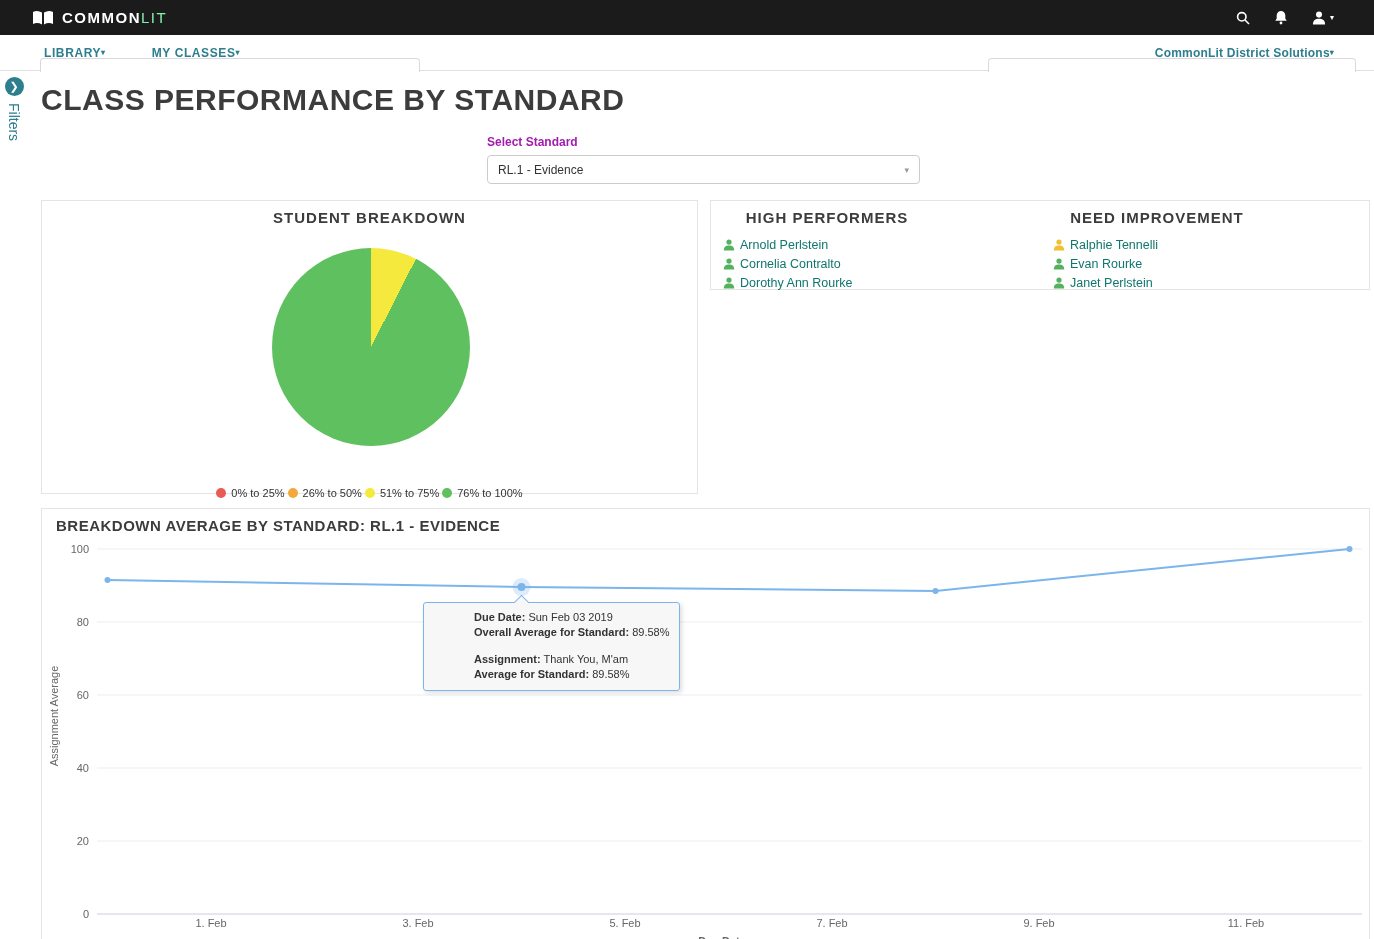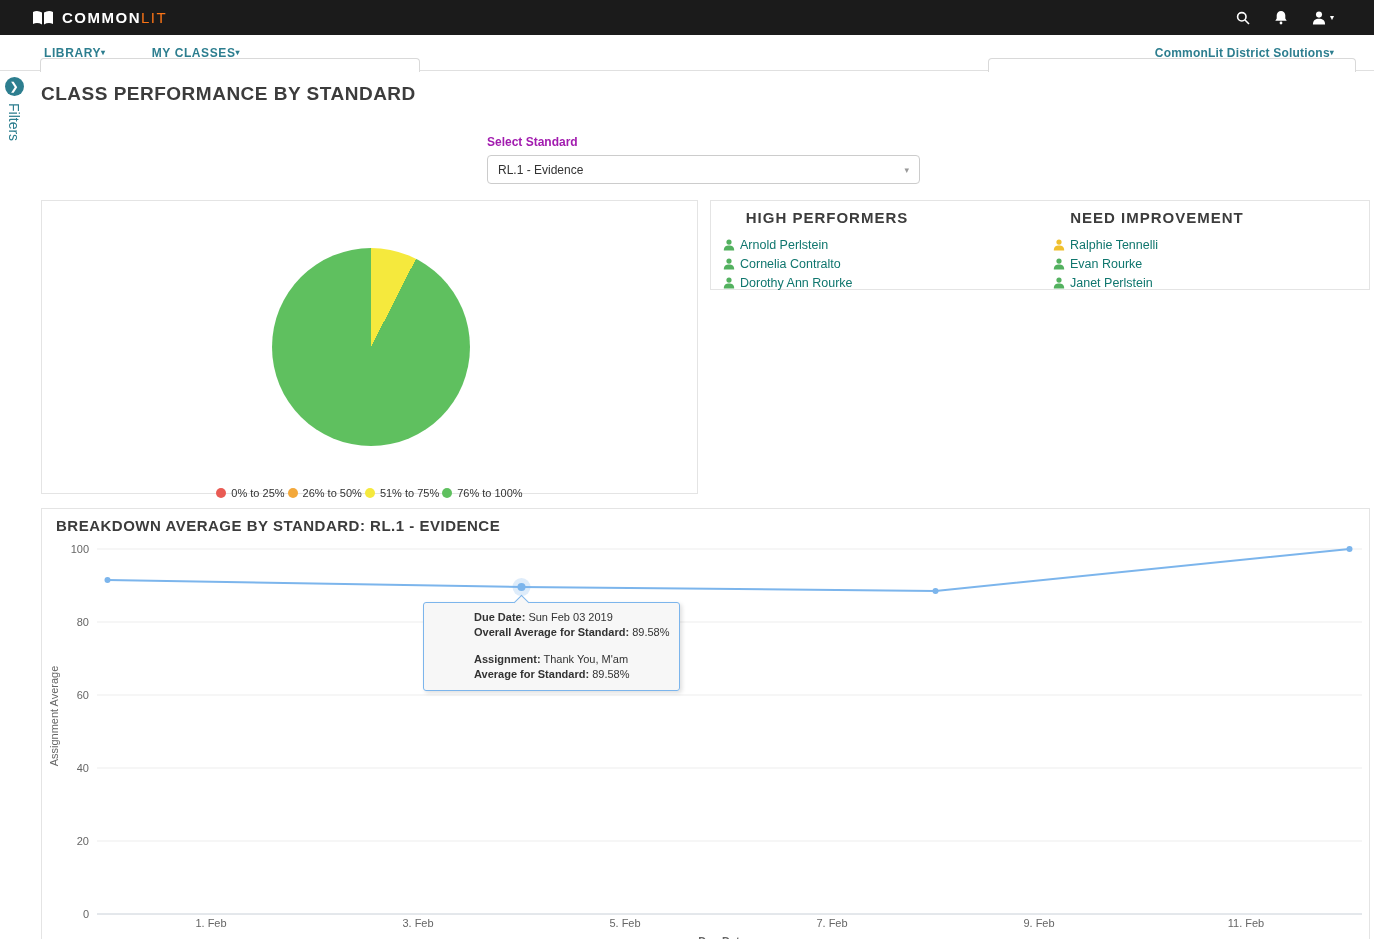--- a/index.html
+++ b/index.html
@@ -6,21 +6,21 @@
   html,body { width:1374px; height:939px; overflow:hidden; background:#fff;
     font-family:"Liberation Sans", sans-serif; color:#333; }
   b { font-weight:bold;padding-left:40px; }
 
   
   .topbar { position:absolute; left:0; top:0; width:1374px; height:35px;
     background:#1b1b1b; display:flex; align-items:center; padding:0 40px 0 32px; z-index:30; }
   .brand { display:flex; align-items:center; gap:8px; cursor:pointer; }
   .brand-text { font-size:15px; letter-spacing:1.5px; color:#fff; }
   .brand-text .bold { font-weight:700; }
-  .brand-text .light { font-weight:300; color:#f97316; }
+  .brand-text .light { font-weight:300; color:#86efac; }
   .topbar-right { margin-left:auto; display:flex; align-items:center; gap:24px; }
   .icon-btn { display:flex; align-items:center; gap:4px; cursor:pointer; }
   .tb-caret { color:#fff; font-size:8px; }
 
   
   .subnav { position:absolute; left:0; top:35px; width:1374px; height:36px; background:#fff;
     border-bottom:1px solid #e0e0e0; display:flex; align-items:center; padding:0 40px 0 44px; z-index:20; }
   .subnav-link { color:#2d7e8f; font-size:12px; font-weight:700; letter-spacing:.6px;
     margin-right:46px; cursor:pointer; display:flex; align-items:center; }
   .nav-caret { font-size:8px; color:#2d7e8f; }
@@ -33,21 +33,21 @@
   .crop-input.right { left:988px; width:368px; }
 
   
   .filters-tab { position:absolute; left:3px; top:77px; width:22px; display:flex;
     flex-direction:column; align-items:center; gap:7px; cursor:pointer; z-index:10; }
   .filters-circle { width:19px; height:19px; border-radius:50%; background:#2d7e8f;
     color:#fff; font-size:11px; line-height:19px; text-align:center; }
   .filters-text { writing-mode:vertical-rl; color:#2d7e8f; font-size:14px; }
 
   
-  .page-title { position:absolute; left:41px; top:83px; font-size:19px; font-weight:800;
+  .page-title { position:absolute; left:41px; top:83px; font-size:30px; font-weight:800;
     color:#3c3c3c; letter-spacing:.5px; }
   .select-label { position:absolute; left:487px; top:135px; font-size:12px; font-weight:700; color:#a21caf; }
   .select-box { position:absolute; left:487px; top:155px; width:433px; height:29px;
     border:1px solid #ccc; border-radius:4px; background:#fff; display:flex; align-items:center;
     padding:0 10px; font-size:12px; color:#333; cursor:pointer; }
   .select-caret { margin-left:auto; color:#999; font-size:9px; }
 
   
   .panel { position:absolute; background:#fff; border:1px solid #e4e4e4; }
   .panel-title { font-size:15px; font-weight:700; color:#3c3c3c; letter-spacing:1px; text-align:center; }
@@ -142,20 +142,21 @@
 </div>
 
 <h1 class="page-title">CLASS PERFORMANCE BY STANDARD</h1>
 <label class="select-label">Select Standard</label>
 <div class="select-box">
   <span>RL.1 - Evidence</span>
   <span class="select-caret">▾</span>
 </div>
 
 <section class="panel" id="panel-breakdown">
+  <div class="panel-title">STUDENT BREAKDOWN</div>
   <div class="pie" style="background: conic-gradient(rgb(245, 233, 61) 0deg, rgb(245, 233, 61) 27deg, rgb(95, 192, 95) 27deg, rgb(95, 192, 95) 360deg);"></div>
   <div class="pie-legend">
       <span class="legend-item">
         <span class="legend-dot" style="background:#e95b54"></span>
         <span>0% to 25%</span>
       </span>
       <span class="legend-item">
         <span class="legend-dot" style="background:#f3a83b"></span>
         <span>26% to 50%</span>
       </span>

